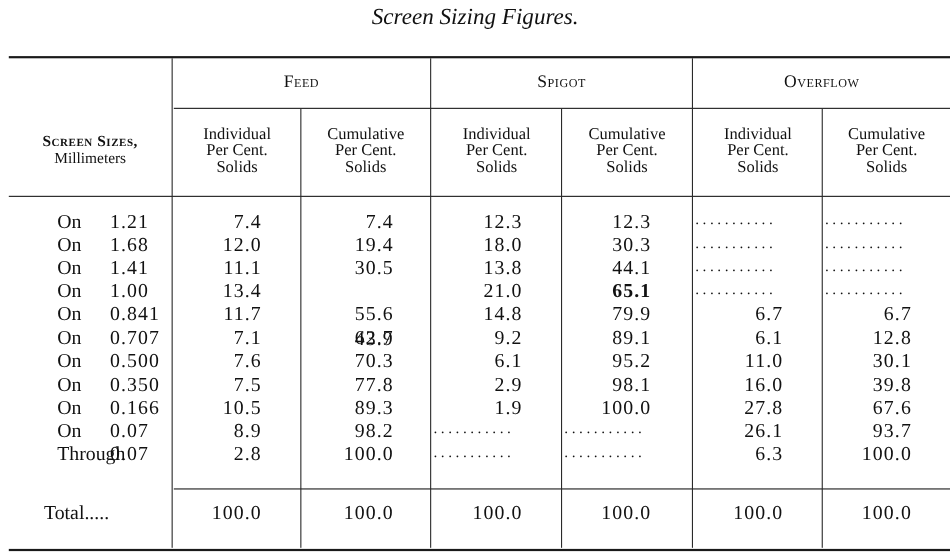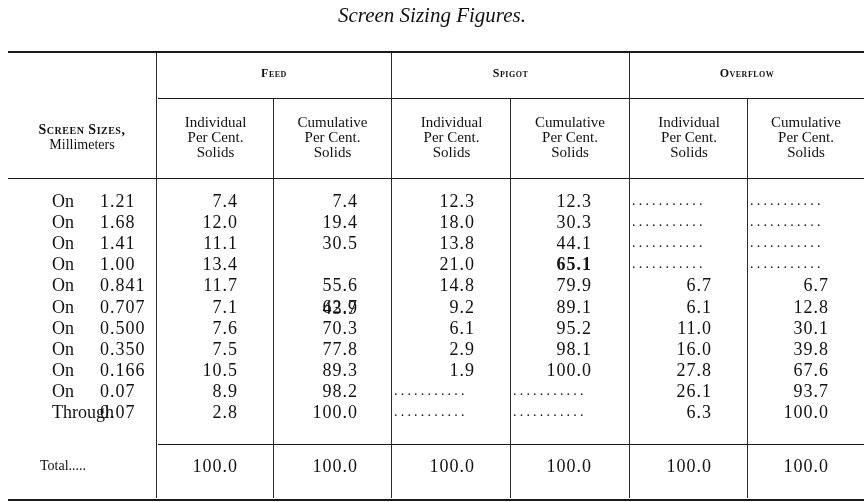--- a/index.html
+++ b/index.html
@@ -13,21 +13,21 @@
     font-family: "Liberation Serif", "DejaVu Serif", serif;
     font-style: italic; font-size: 21px; line-height: 30px;
   }
   .hline { position: absolute; background: #1a1a1a; }
   .vline { position: absolute; background: #2a2a2a; width: 1px; }
   .cell {
     position: absolute; text-align: center;
     font-family: "Liberation Serif", "DejaVu Serif", serif;
   }
   .group-head {
-    font-size: 12px; letter-spacing: 0.5px; font-variant: small-caps; font-weight: bold;
+    font-size: 16px; letter-spacing: 0.5px; font-variant: small-caps; font-weight: normal;
   }
   .sub-head { font-size: 15px; line-height: 15px; }
   .left-head { font-size: 14px; line-height: 15px; }
   .left-head .sc { font-variant: small-caps; font-weight: bold; letter-spacing: 0.5px; }
   .row-label {
     position: absolute; left: 12px; width: 144px; height: 21px;
     font-family: "Liberation Serif", "DejaVu Serif", serif;
     font-size: 18px; line-height: 21px;
   }
   .row-label .prefix { position: absolute; left: 0; margin-left: 40px; }
@@ -36,21 +36,21 @@
     position: absolute; height: 21px; font-size: 18px; line-height: 21px;
     font-family: "Liberation Serif", "DejaVu Serif", serif;
     text-align: right; letter-spacing: 1px;
   }
   .dots {
     position: absolute; height: 21px; font-size: 14px; line-height: 21px;
     letter-spacing: 3.2px; overflow: hidden; white-space: nowrap;
     font-family: "Liberation Serif", "DejaVu Serif", serif;
   }
   .total-label {
-    position: absolute; left: 40px; top: 455px; font-size: 14px; line-height: 22px;
+    position: absolute; left: 40px; top: 455px; font-size: 18px; line-height: 22px;
     font-family: "Liberation Serif", "DejaVu Serif", serif;
   }
 </style>
 </head>
 <body>
 
 <div class="title">Screen Sizing Figures.</div>
 
 <div id="table">
 

